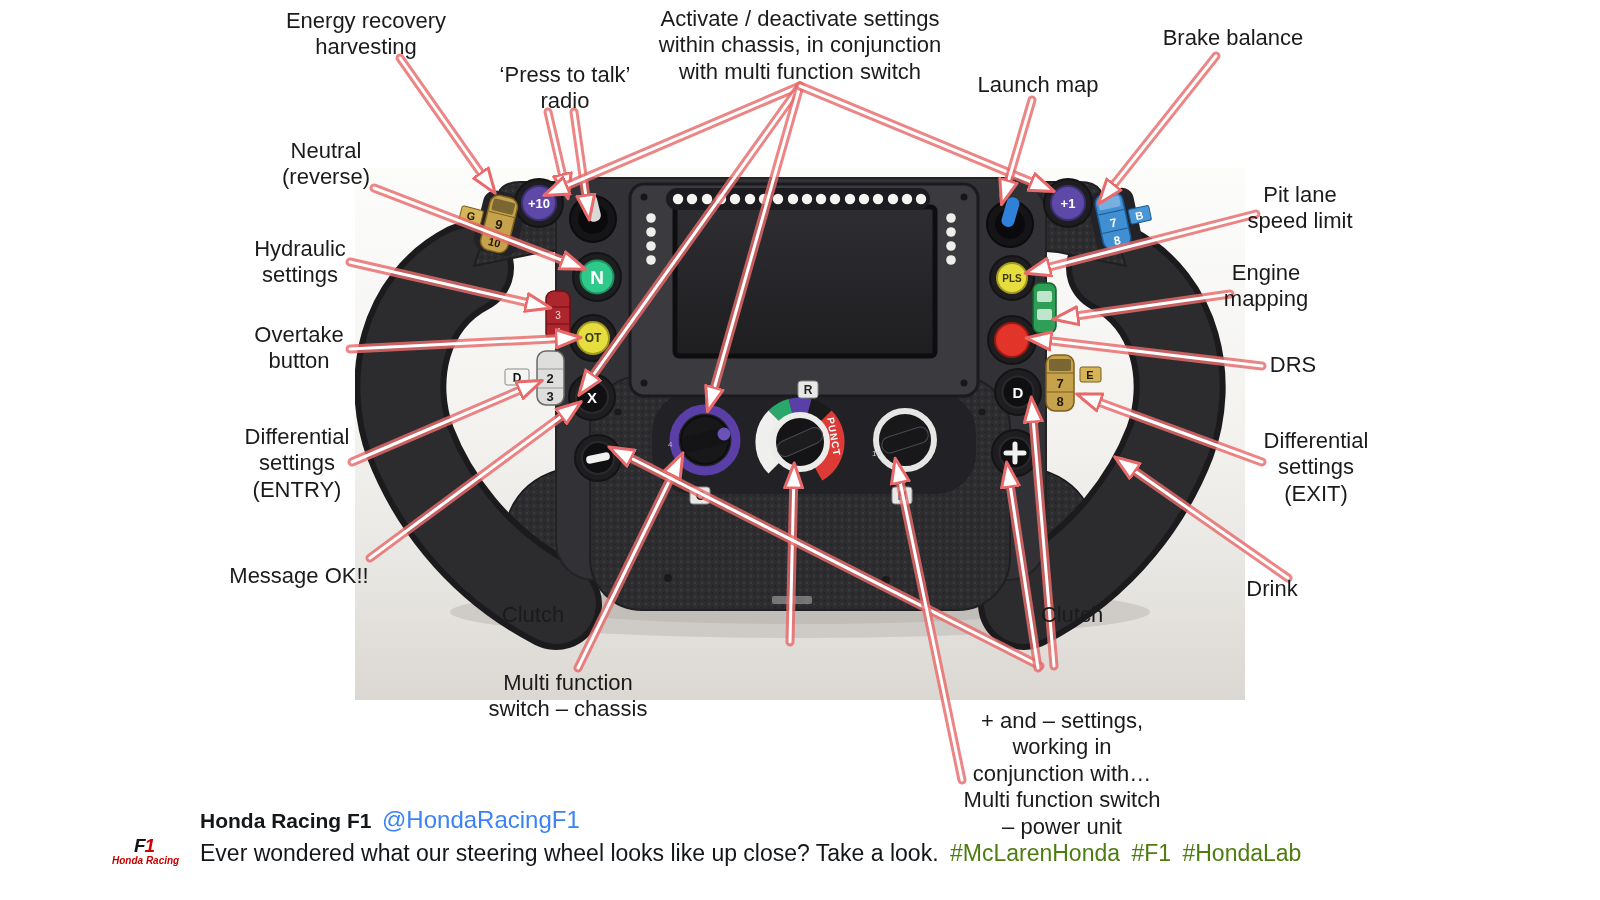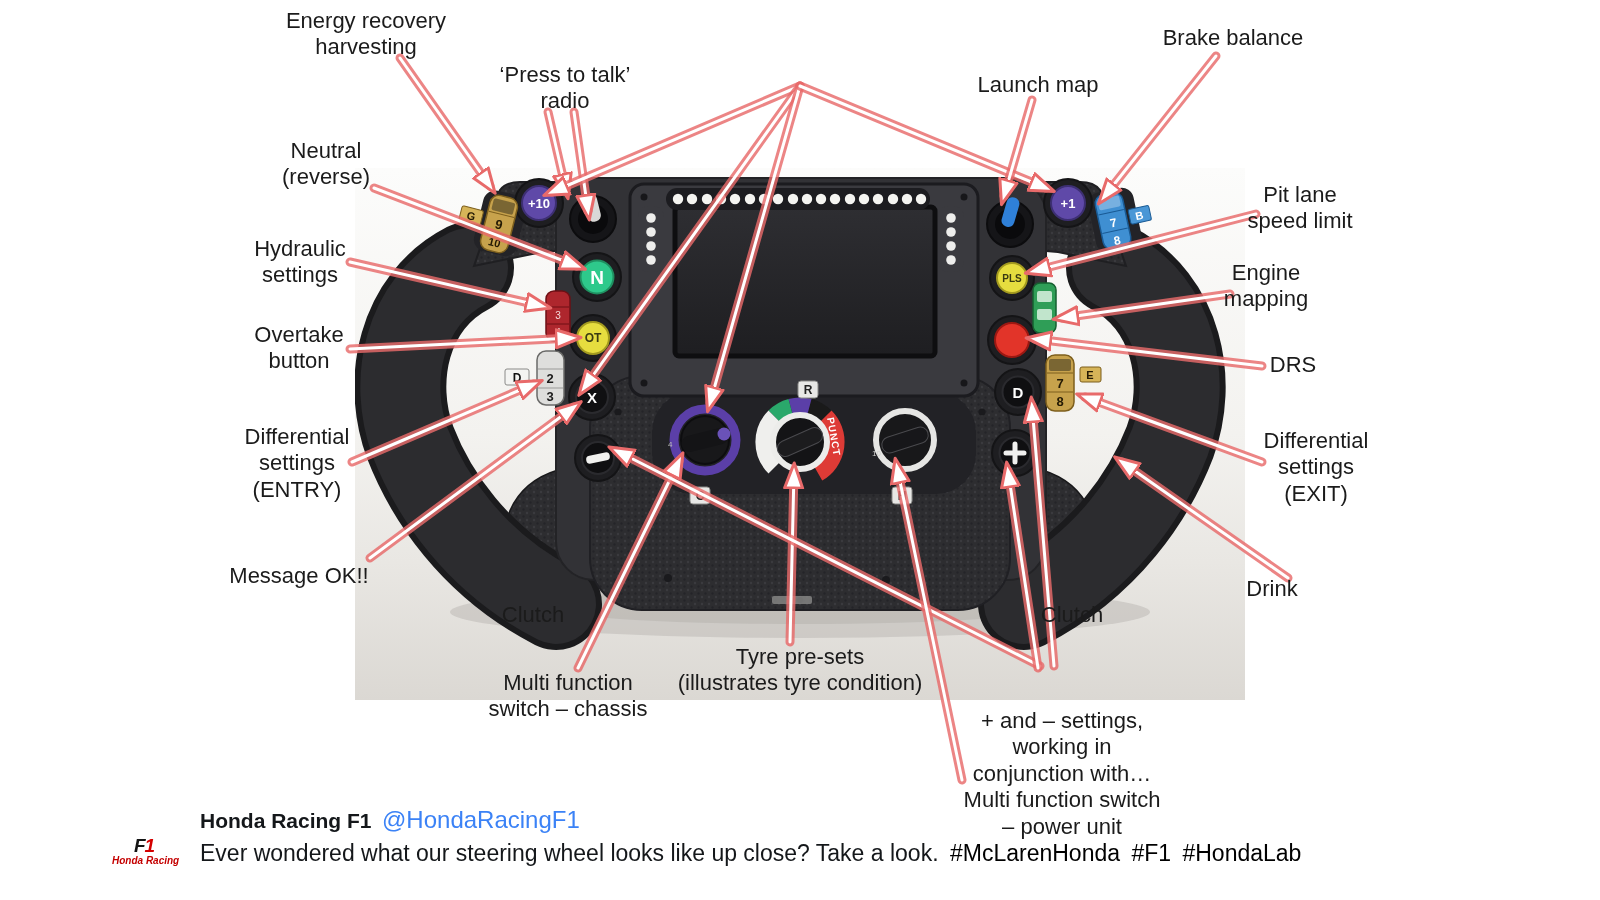--- a/index.html
+++ b/index.html
@@ -13,21 +13,21 @@
   svg text{font-family:"Liberation Sans", sans-serif;}
   
   .avatar{position:absolute;left:112px;top:836px;width:64px;height:46px;text-align:center;z-index:6;cursor:pointer;}
   .av-f1{font-style:italic;font-weight:900;font-size:19px;letter-spacing:-1px;color:#141414;line-height:1;}
   .av-f1 .red{color:#d40000;}
   .av-hr{font-style:italic;font-weight:bold;font-size:10px;color:#c40000;white-space:nowrap;}
   .tw-head{position:absolute;left:200px;top:806px;z-index:6;white-space:nowrap;}
   .tw-author{font-weight:bold;font-size:21px;color:#14171a;cursor:pointer;}
   .tw-handle{font-size:24px;color:#3b82f6;margin-left:6px;cursor:pointer;}
   .tw-body{position:absolute;left:200px;top:840px;z-index:6;font-size:23px;color:#14171a;white-space:nowrap;}
-  .tag{color:#000000;text-decoration:none;margin-left:5px;cursor:pointer;}
+  .tag{color:#4d7c0f;text-decoration:none;margin-left:5px;cursor:pointer;}
 </style>
 </head>
 <body>
 
 <div class="canvas">
 
   <div class="photo">
     <svg class="wheelsvg" width="890" height="532" viewBox="355 168 890 532">
       <defs>
         <linearGradient id="bg" x1="0" y1="0" x2="0" y2="1">
@@ -386,37 +386,38 @@
     <g>
         <line x1="1288" y1="578" x2="1122" y2="462" stroke="rgba(232,106,106,0.82)" stroke-width="9" stroke-linecap="round"></line>
         <line x1="1288" y1="578" x2="1122" y2="462" stroke="#ffffff" stroke-width="3" stroke-linecap="round" marker-end="url(#ah)"></line>
       </g>
   </svg>
 
   <div class="lbl" style="left:366px;top:8px">Energy recovery
 harvesting</div>
   <div class="lbl" style="left:565px;top:62px">‘Press to talk’
 radio</div>
+  <div class="lbl" style="left:800px;top:6px">Activate / deactivate settings
+within chassis, in conjunction
+with multi function switch</div>
   <div class="lbl" style="left:1038px;top:72px">Launch map</div>
   <div class="lbl" style="left:1233px;top:25px">Brake balance</div>
   <div class="lbl" style="left:326px;top:138px">Neutral
 (reverse)</div>
   <div class="lbl" style="left:300px;top:236px">Hydraulic
 settings</div>
   <div class="lbl" style="left:299px;top:322px">Overtake
 button</div>
   <div class="lbl" style="left:297px;top:424px">Differential
 settings
 (ENTRY)</div>
   <div class="lbl" style="left:299px;top:563px">Message OK!!</div>
   <div class="lbl" style="left:533px;top:602px">Clutch</div>
   <div class="lbl" style="left:568px;top:670px">Multi function
 switch – chassis</div>
-  <div class="lbl" style="left:800px;top:644px">Tyre pre-sets
-(illustrates tyre condition)</div>
   <div class="lbl" style="left:1062px;top:708px">+ and – settings,
 working in
 conjunction with…
 Multi function switch
 – power unit</div>
   <div class="lbl" style="left:1072px;top:602px">Clutch</div>
   <div class="lbl" style="left:1272px;top:576px">Drink</div>
   <div class="lbl" style="left:1293px;top:352px">DRS</div>
   <div class="lbl" style="left:1316px;top:428px">Differential
 settings

